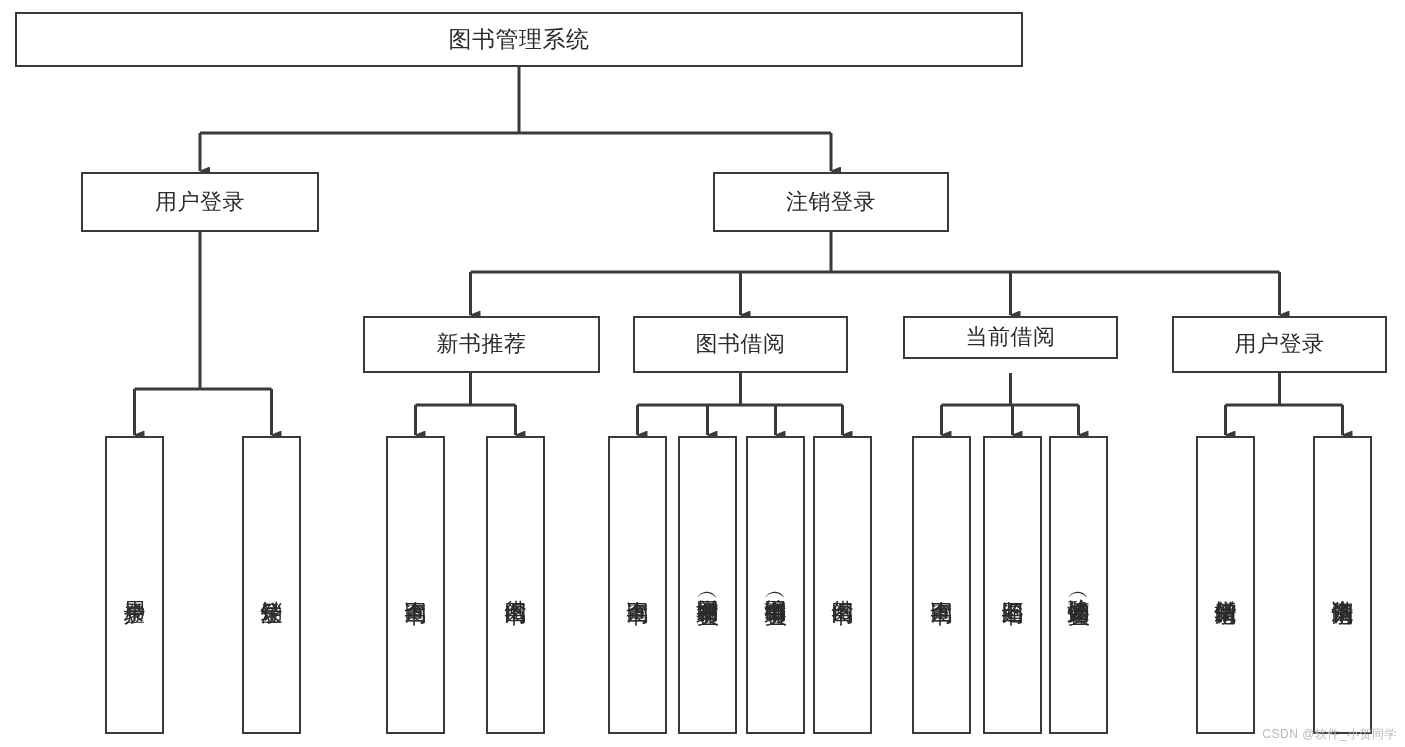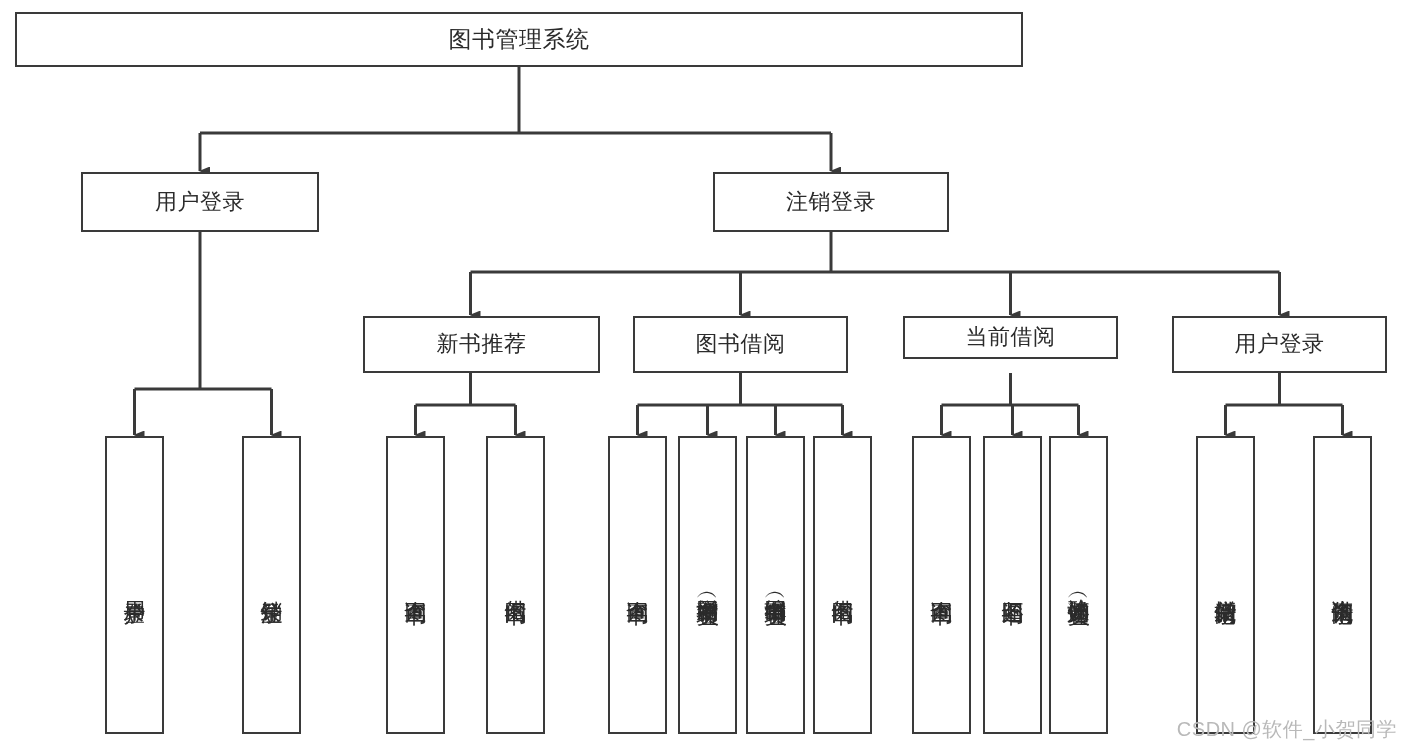--- a/index.html
+++ b/index.html
@@ -56,21 +56,21 @@
     position: absolute;
     left: 0; top: 0;
     width: 1405px;
     height: 747px;
     pointer-events: none;
   }
   #watermark {
     position: absolute;
     right: 8px;
     bottom: 4px;
-    font-size: 20px;
+    font-size: 12px;
     color: #b9b9b9;
     letter-spacing: 0.5px;
     white-space: nowrap;
     user-select: none;
   }
 </style>
 </head>
 <body>
 
 <div id="diagram-root">

